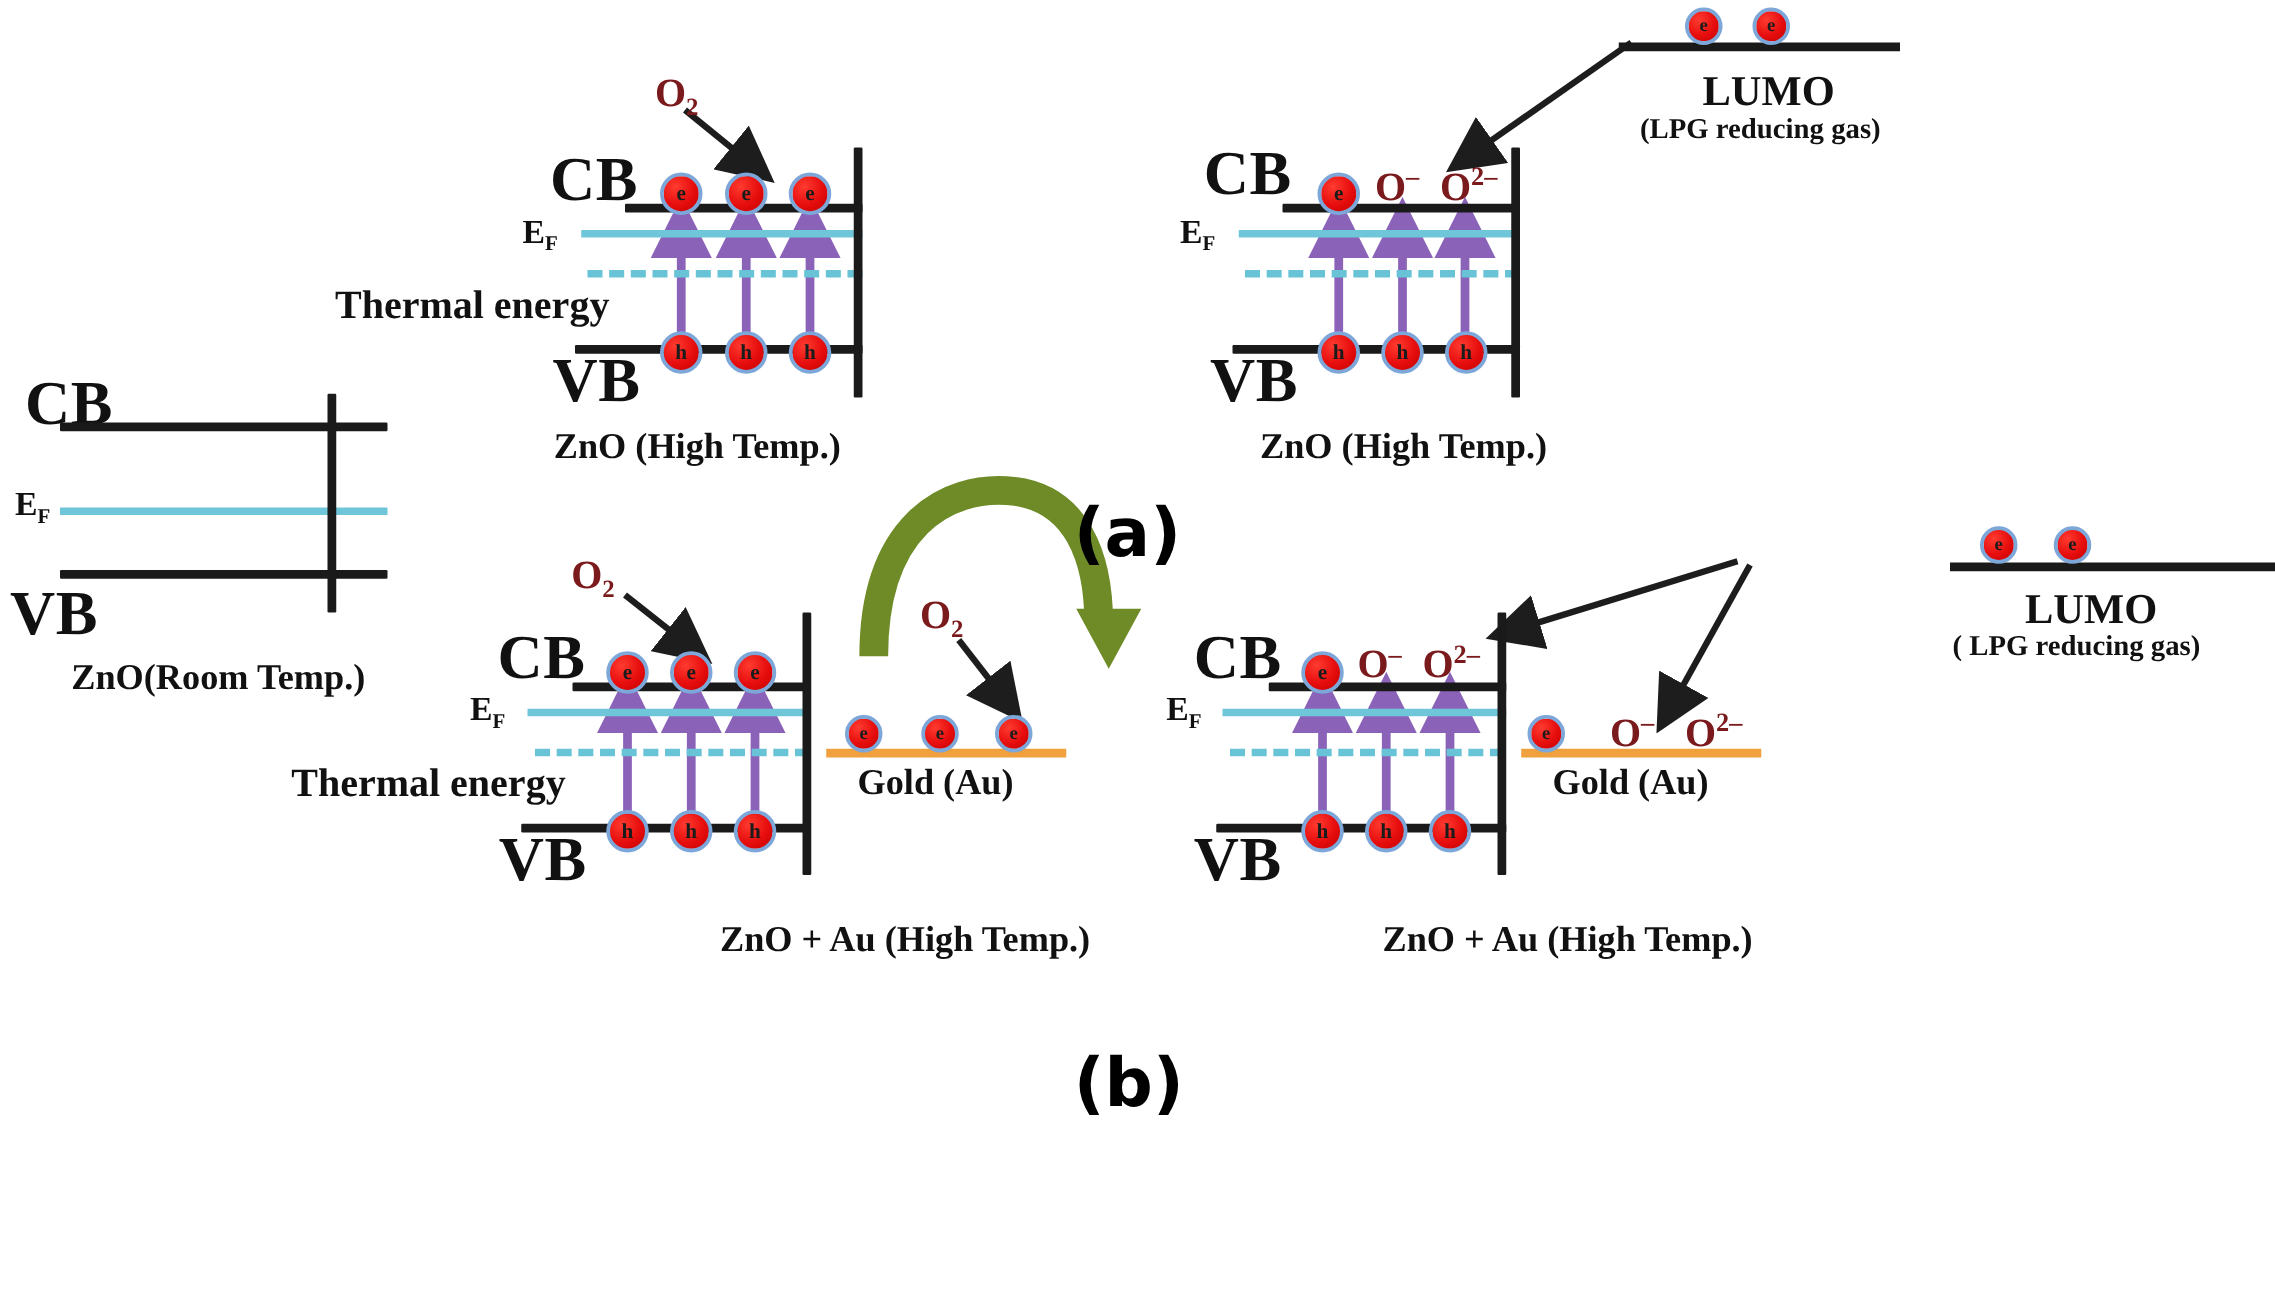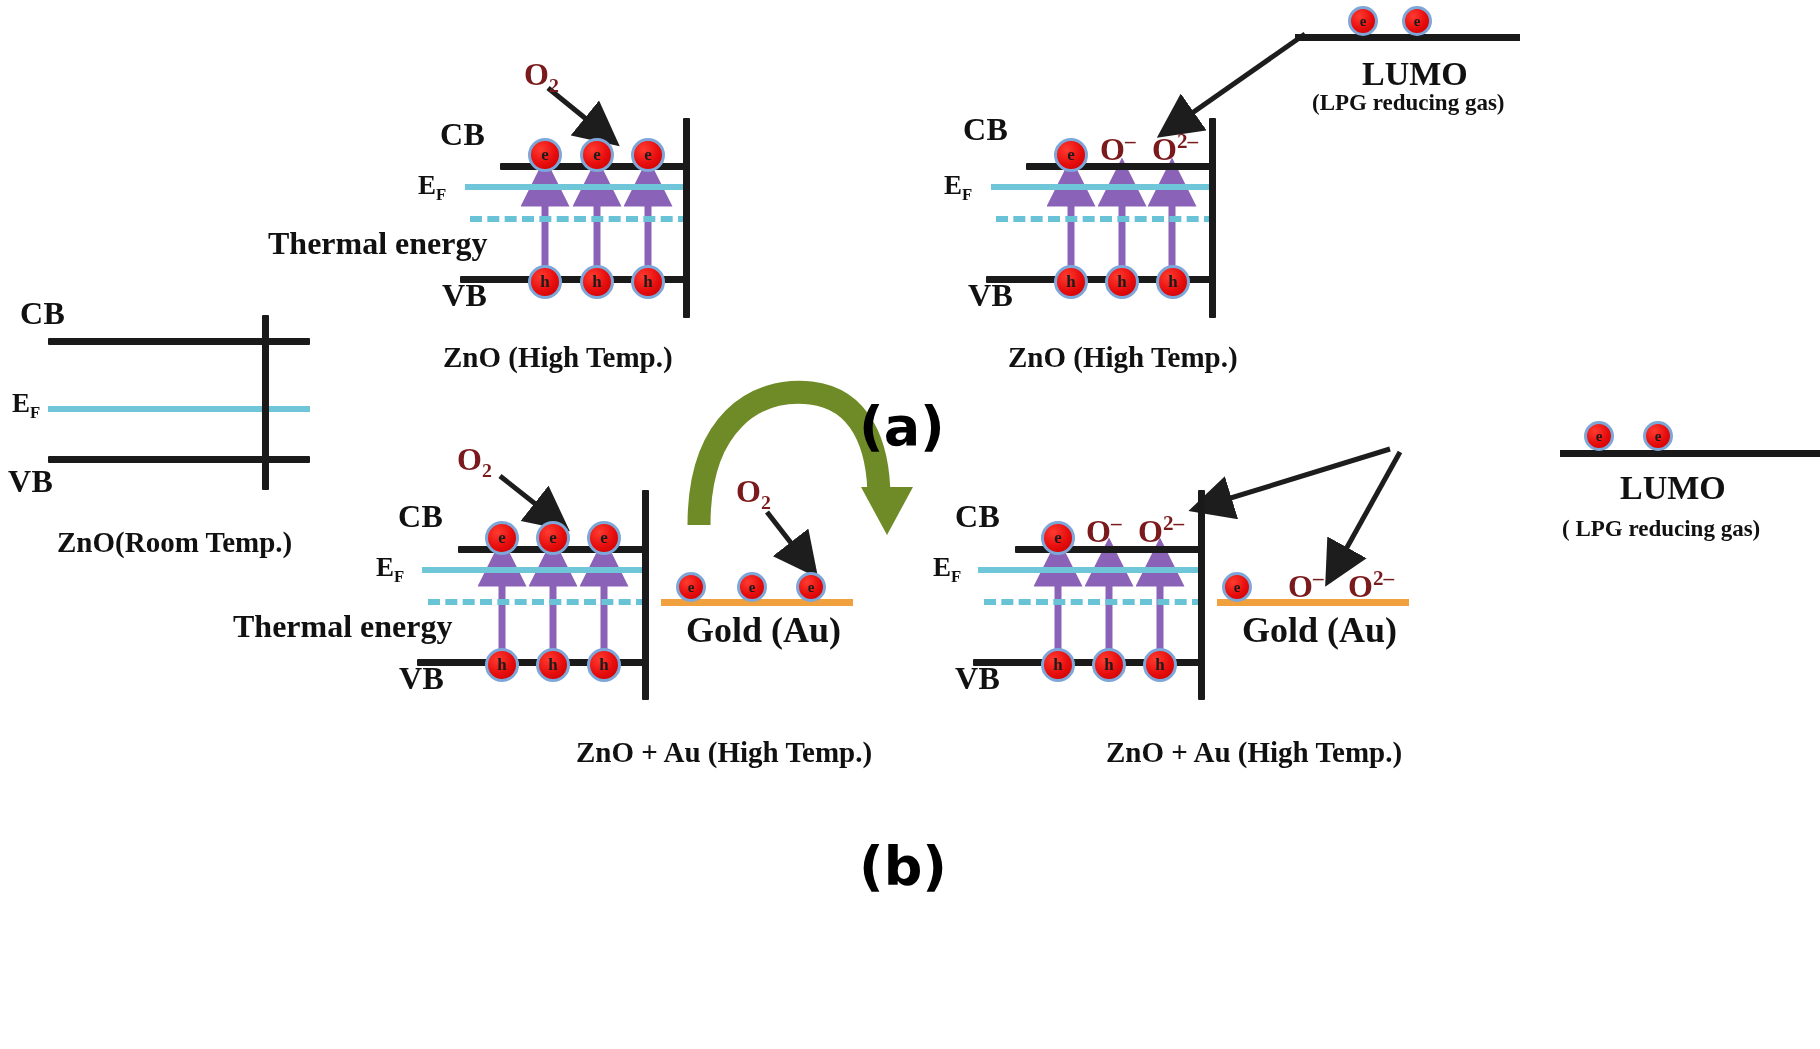--- a/index.html
+++ b/index.html
@@ -2,28 +2,28 @@
 <html><head>
 <meta charset="utf-8">
 <style>
   html,body{margin:0;padding:0;background:#ffffff;}
   body{width:1820px;height:1049px;position:relative;
        font-family:"Liberation Serif",serif;color:#111;overflow:hidden;}
   .stage{position:absolute;left:0;top:0;width:1820px;height:1049px;}
 
   
   .lbl{position:absolute;white-space:nowrap;font-weight:bold;line-height:1;}
-  .band{font-size:32px;letter-spacing:.5px;}
+  .band{font-size:50px;letter-spacing:.5px;}
   .ef{font-size:27px;}
   .ef sub{font-size:.62em;}
   .thermal{font-size:32px;}
   .caption{font-size:29px;}
   .lumo{font-size:34px;}
   .lumosub{font-size:23px;}
-  .gold{font-size:36px;}
+  .gold{font-size:29px;}
   .species{font-size:32px;color:#7b1a1c;font-weight:bold;}
   .species sub{font-size:.62em;}
   .species sup{font-size:.66em;}
   .panelmark{font-size:54px;font-family:"DejaVu Sans",sans-serif;font-weight:bold;color:#000;}
 
   
   .hline{position:absolute;background:#1a1a1a;height:7px;border-radius:1px;}
   .vline{position:absolute;background:#1a1a1a;width:7px;border-radius:1px;}
   .efline{position:absolute;background:#6ec6d8;height:6px;}
   .goldline{position:absolute;background:#f0a03c;height:7px;}
@@ -220,21 +220,21 @@
     <div class="carrier" style="left:587px;top:648px;">h</div>
 
     <div class="lbl caption" style="left:576px;top:738px;">ZnO + Au (High Temp.)</div>
   </div>
 
   <div>
     <div class="lumoline" style="left:1560px;top:450px;width:260px;"></div>
     <div class="carrier small" style="left:1584px;top:421px;">e</div>
     <div class="carrier small" style="left:1643px;top:421px;">e</div>
     <div class="lbl lumo" style="left:1620px;top:471px;">LUMO</div>
-    <div class="lbl lumosub" style="left:1562px;top:505px;margin-top:12px;">( LPG reducing gas)</div>
+    <div class="lbl lumosub" style="left:1562px;top:505px;">( LPG reducing gas)</div>
 
     <div class="lbl band" style="left:955px;top:500px;">CB</div>
     <div class="hline" style="left:1015px;top:546px;width:190px;"></div>
 
     <div class="lbl ef" style="left:933px;top:554px;"><span>E</span><sub>F</sub></div>
     <div class="efline" style="left:978px;top:567px;width:227px;"></div>
 
     <div class="dashline" style="left:984px;top:599px;width:220px;"></div>
 
     <div class="hline" style="left:973px;top:659px;width:232px;"></div>

